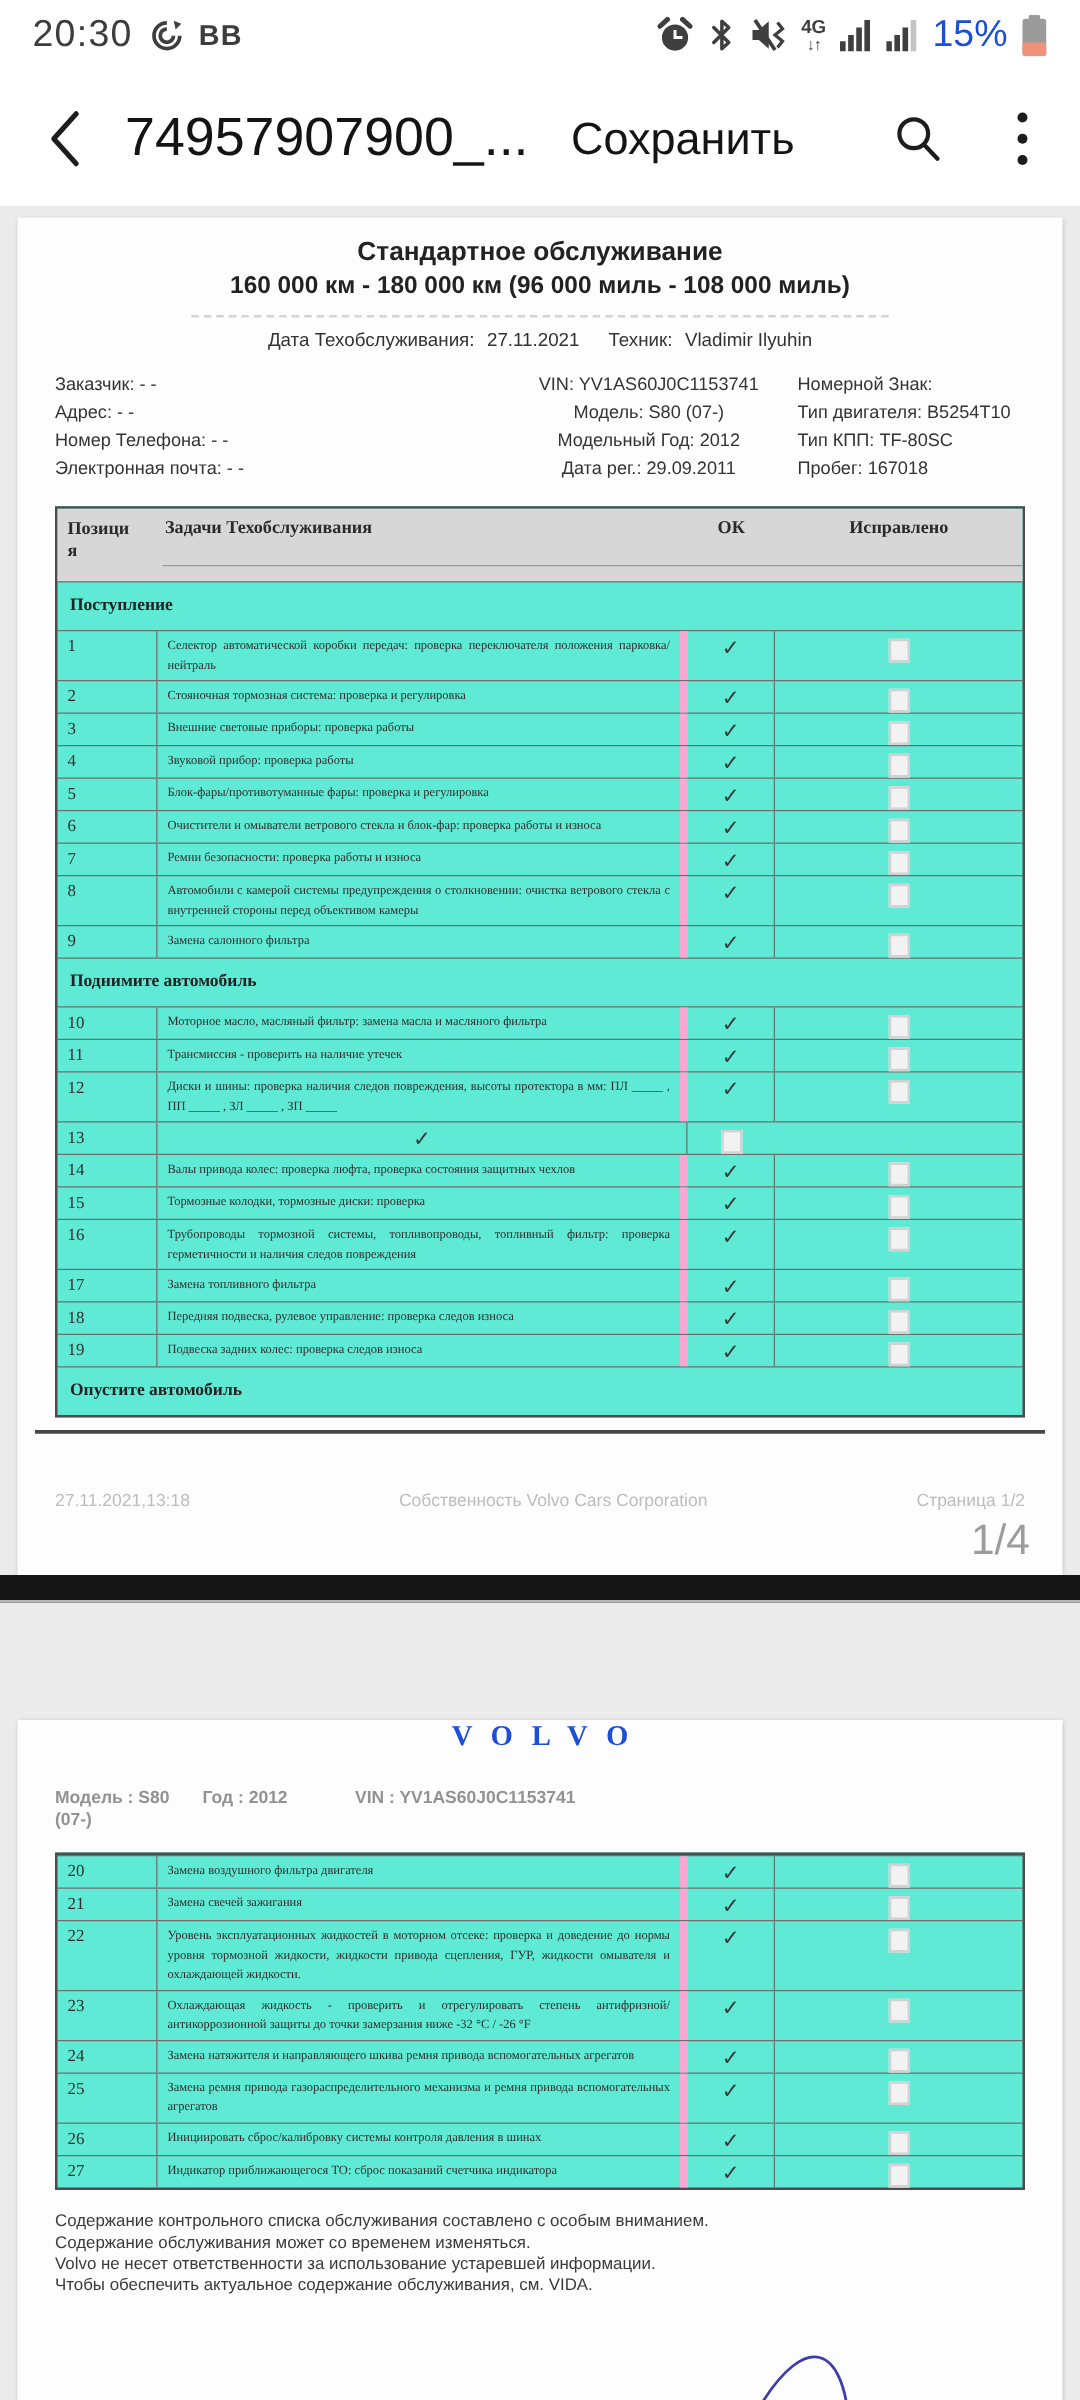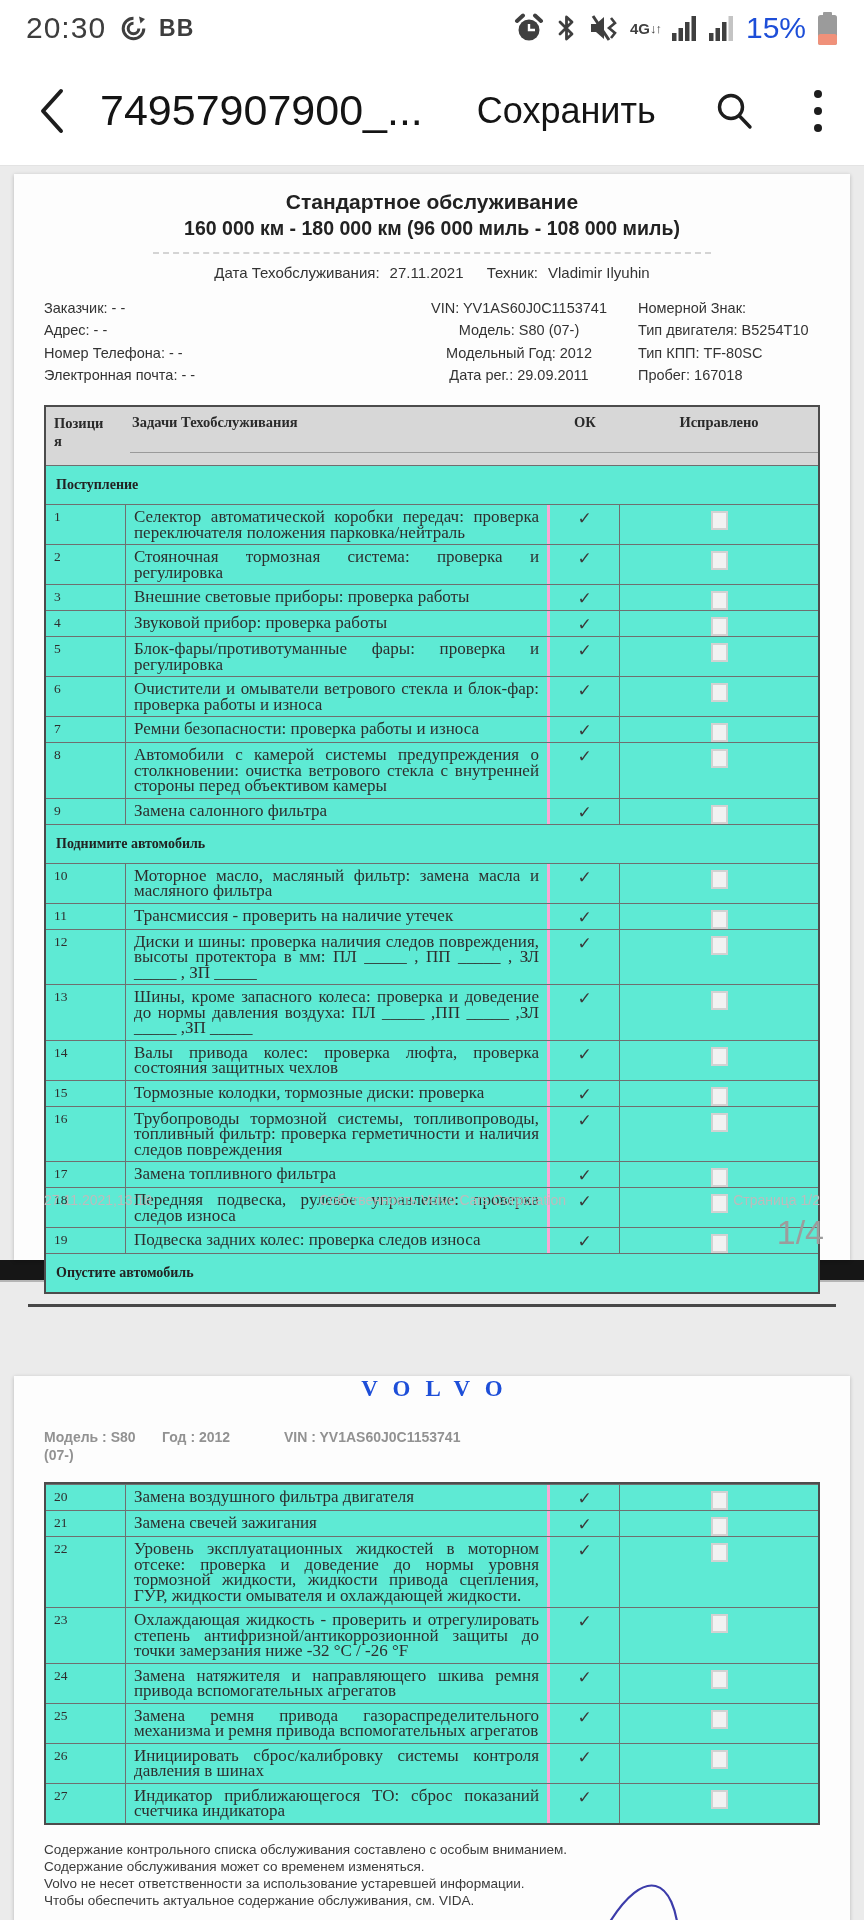--- a/index.html
+++ b/index.html
@@ -7,27 +7,27 @@
     width:864px;height:1920px;overflow:hidden;background:#ebebeb;
     font-family:"Liberation Sans", sans-serif;color:#2e2e2e;position:relative;
   }
   
   .status-bar{height:56px;background:#ffffff;display:flex;align-items:center;padding:0 26px;box-sizing:border-box;}
   .sb-time{font-size:30px;color:#3d3d3d;letter-spacing:1px;}
   .sb-left-icons{display:flex;align-items:center;gap:12px;margin-left:14px;}
   .sb-carrier{font-size:23px;font-weight:bold;color:#3d3d3d;letter-spacing:1px;}
   .sb-right{margin-left:auto;display:flex;align-items:center;gap:11px;}
   .sb-batt-pct{font-size:30px;color:#1d4ed8;}
-  .net4g{display:flex;flex-direction:row;align-items:center;line-height:1;color:#3f3f3f;}
+  .net4g{display:flex;flex-direction:column;align-items:center;line-height:1;color:#3f3f3f;}
   .net4g .g{font-size:15px;font-weight:bold;}
   .net4g .arr{font-size:13px;letter-spacing:-1px;}
   
   .app-bar{height:110px;background:#ffffff;display:flex;align-items:center;padding:0 34px;box-sizing:border-box;border-bottom:1px solid #e3e3e3;}
   .ab-title{font-size:43px;color:#141414;margin-left:30px;white-space:nowrap;}
-  .ab-save{font-size:36px;color:#141414;margin-left:54px;}
+  .ab-save{font-size:36px;color:#141414;margin-left:34px;}
   .ab-search{margin-left:auto;}
   .ab-menu{display:flex;flex-direction:column;gap:9px;margin:0 8px 0 58px;}
   .ab-menu i{width:8px;height:8px;border-radius:50%;background:#1d1d1d;display:block;}
   
   .doc-area{padding-top:8px;}
   .page{background:#fdfdfd;margin:0 14px;box-shadow:0 1px 4px rgba(0,0,0,.22);box-sizing:border-box;position:relative;}
   .page1{height:1086px;padding:16px 30px 0;}
   .page2{height:640px;padding:0 30px;}
   .page-sep{height:20px;background:#161616;border-bottom:2px solid #b5b5b5;}
   .doc-title{text-align:center;font-weight:bold;font-size:21px;color:#222;}
@@ -44,21 +44,21 @@
   .tbl-head{background:#d7d7d7;padding-top:7px;}
   .head-grid{display:grid;grid-template-columns:80px 424px 70px 1fr;font-size:14.5px;font-weight:600;color:#2a2a2a;}
   .h-pos{padding:0 20px 2px 8px;word-break:break-all;line-height:1.25;}
   .h-task{padding:0 6px;}
   .h-ok,.h-fix{text-align:center;}
   .head-rule{border-top:1px solid #9a9a9a;margin-left:84px;}
   .head-pad{height:12px;}
   .sec-row{border-top:1px solid #6f6f6f;padding:11px 8px 11px 10px;font-weight:bold;font-size:14px;color:#222;}
   .item-row{display:grid;grid-template-columns:80px 424px 70px 1fr;border-top:1px solid #6f6f6f;}
   .c-num{padding:4px 4px 4px 8px;font-size:13.5px;border-right:1px solid #6f6f6f;}
-  .c-task{padding:4px 8px;font-size:17px;line-height:15.5px;border-right:3px solid #f9a8d4;text-align:justify;text-align-last:left;}
+  .c-task{padding:4px 8px;font-size:10px;line-height:15.5px;border-right:6px solid #f9a8d4;text-align:justify;text-align-last:left;}
   .c-ok{border-right:1px solid #6f6f6f;display:flex;align-items:flex-start;justify-content:center;padding-top:3px;}
   .c-ok .check{font-size:17px;color:#3a3a3a;}
   .c-fix{display:flex;align-items:flex-start;justify-content:center;padding-top:6px;}
   .c-fix .box{width:13px;height:15px;border:2px solid #d2d2d2;background:#f2f2f2;display:block;}
   .thick-rule{height:3px;background:#474747;margin:10px -16px 0;}
   .p1-footer{position:absolute;left:30px;right:30px;bottom:52px;display:flex;justify-content:space-between;color:#bcbcbc;font-size:14px;}
   .page-indicator{position:absolute;right:26px;bottom:8px;color:#9c9c9c;font-size:34px;}
   
   .volvo-logo{margin-top:94px;text-align:center;font-family:"Liberation Serif", serif;font-weight:bold;font-size:23px;letter-spacing:15px;color:#1d4ed8;text-indent:15px;}
   .meta-row{display:flex;margin-top:26px;font-size:14px;font-weight:600;color:#929292;line-height:1.3;}
@@ -318,21 +318,20 @@
             <div class="c-task">Диски и шины: проверка наличия следов повреждения, высоты протектора в мм: ПЛ _____ , ПП _____ , ЗЛ _____ , ЗП _____</div>
             <div class="c-ok">
               <span class="check">✓</span>
             </div>
             <div class="c-fix">
               <span class="box"></span>
             </div>
           </div>
           <div class="item-row">
             <div class="c-num">13</div>
-            <div class="c-task">Шины, кроме запасного колеса: проверка и доведение до нормы давления воздуха: ПЛ _____ ,ПП _____ ,ЗЛ _____ ,ЗП _____</div>
             <div class="c-ok">
               <span class="check">✓</span>
             </div>
             <div class="c-fix">
               <span class="box"></span>
             </div>
           </div>
           <div class="item-row">
             <div class="c-num">14</div>
             <div class="c-task">Валы привода колес: проверка люфта, проверка состояния защитных чехлов</div>

